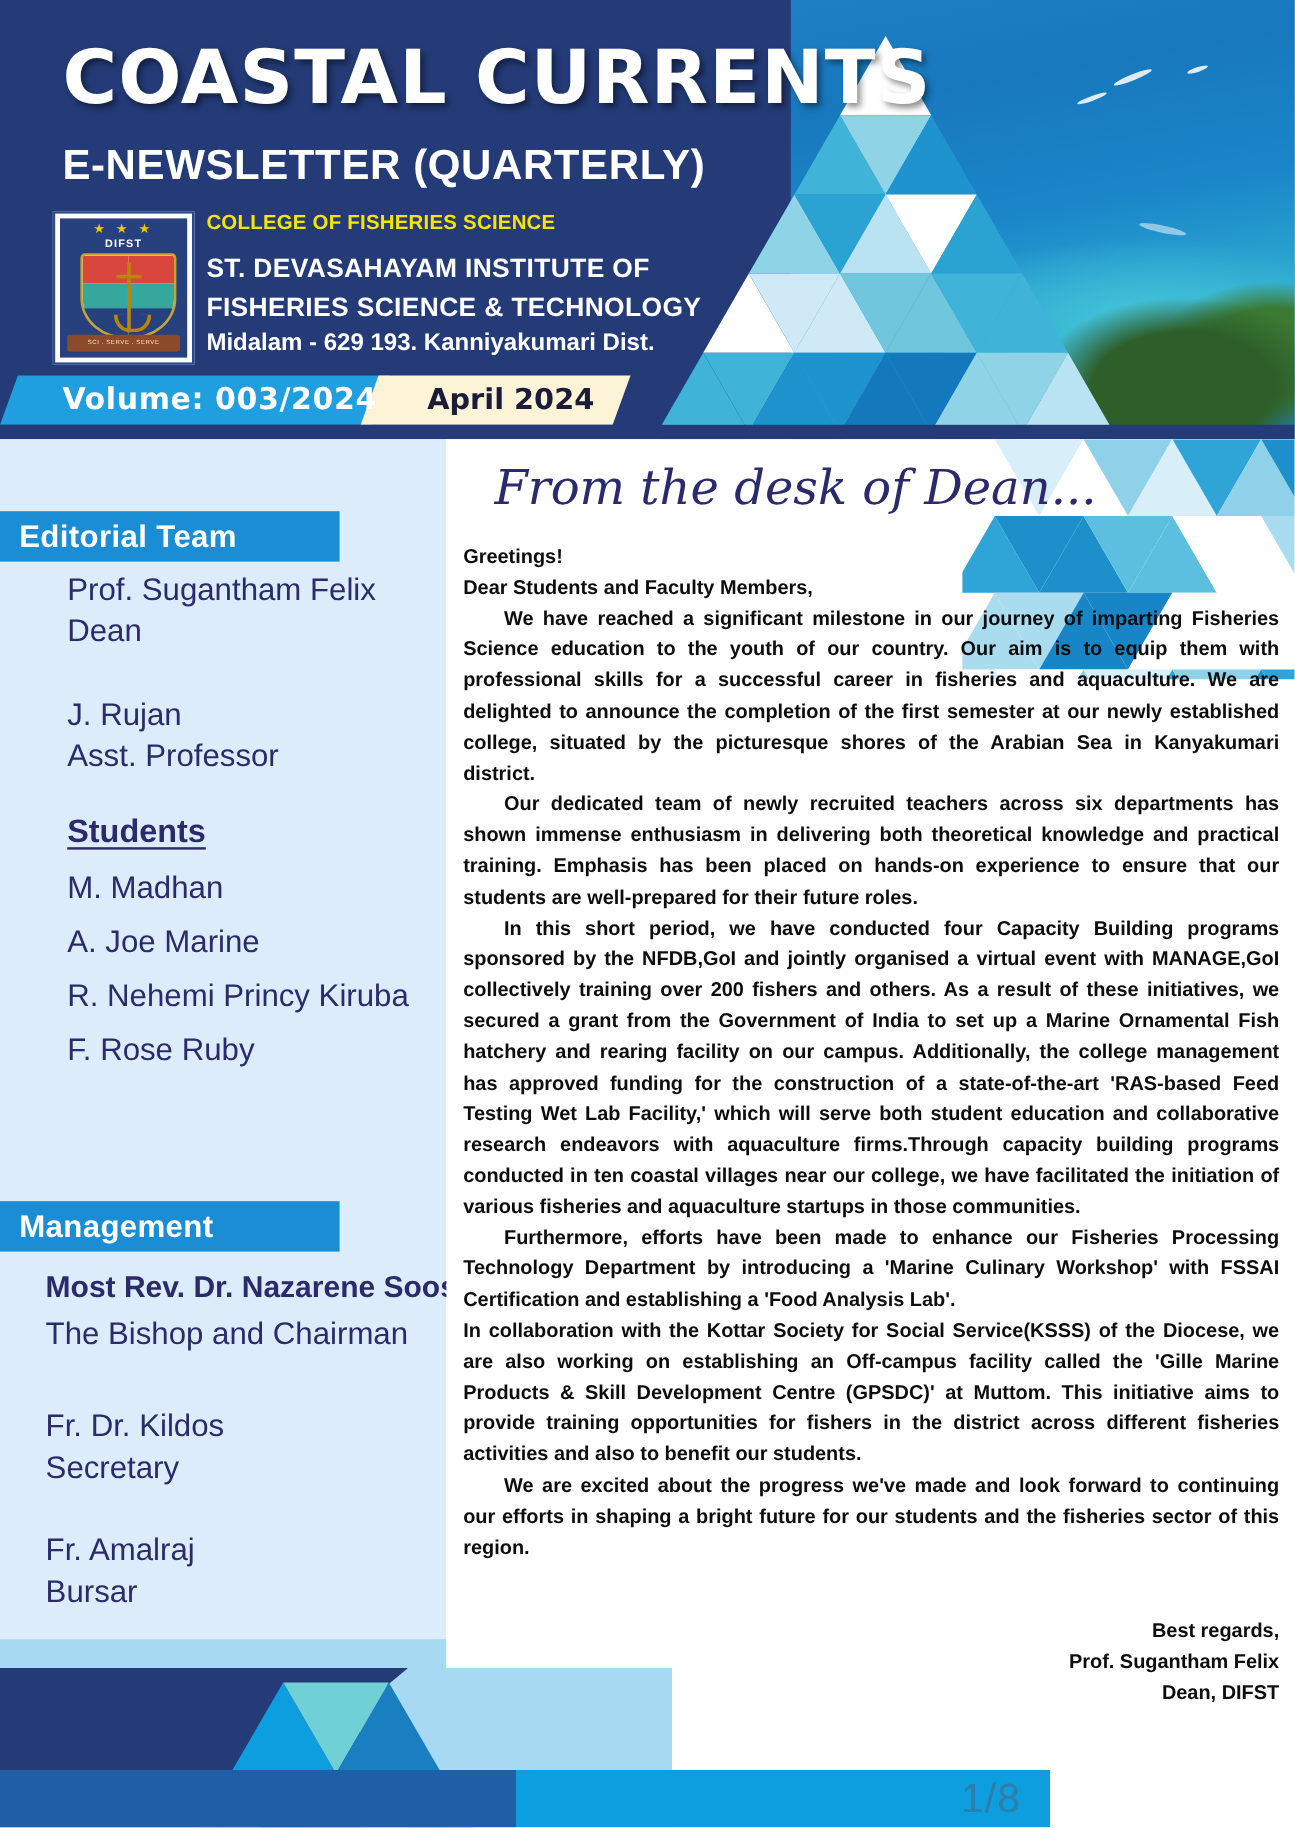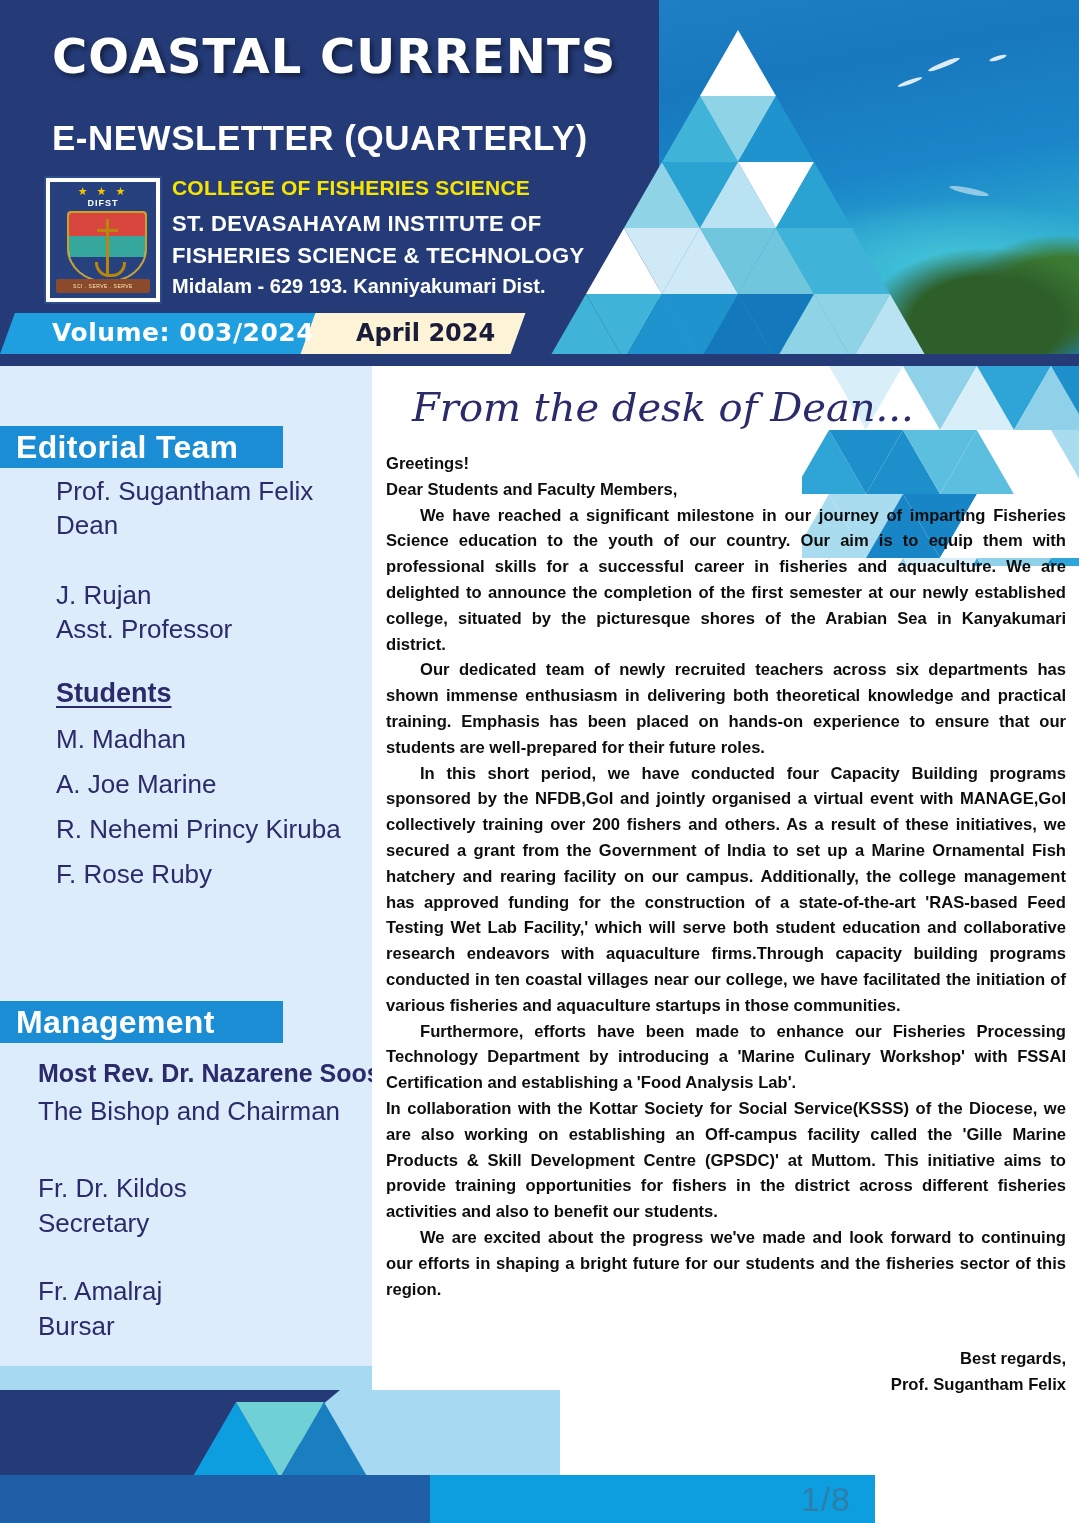--- a/index.html
+++ b/index.html
@@ -50,21 +50,21 @@
     border-radius: 50%;
   }
 
   
   .header-tris { position: absolute; top: 0; left: 540px; width: 539px; height: 366px; }
 
   
   .title-main {
     position: absolute;
     top: 28px; left: 52px;
-    font-size: 48px;
+    font-size: 62px;
     font-weight: bold;
     color: #ffffff;
     letter-spacing: 1px;
     font-family: "DejaVu Sans", sans-serif;
     text-shadow: 3px 3px 5px rgba(0,0,0,0.45);
     white-space: nowrap;
   }
   .title-sub {
     position: absolute;
     top: 118px; left: 52px;
@@ -131,21 +131,21 @@
     height: 14px; background: #8b4a2b; border-radius: 2px;
   }
   .logo-ribbon span {
     display:block; text-align:center; color:#ffe9b0; font-size:5px;
     line-height:14px; letter-spacing:0.5px;
   }
 
   .inst-yellow {
     position: absolute;
     top: 176px; left: 172px;
-    font-size: 21px; font-weight: bold; color: #f7e500;
+    font-size: 17px; font-weight: bold; color: #f7e500;
     letter-spacing: 0.2px; white-space: nowrap;
     font-family: "Liberation Sans", sans-serif;
     text-align: right;
   }
   .inst-l1, .inst-l2 {
     position: absolute; left: 172px;
     font-size: 22px; font-weight: bold; color: #ffffff;
     letter-spacing: 0.3px; white-space: nowrap;
   }
   .inst-l1 { top: 211px; }
@@ -200,21 +200,21 @@
     top: 1000px; left: 0;
     width: 372px; height: 390px;
     background: #a7d9f2;
   }
 
   .sec-head {
     position: absolute;
     height: 42px;
     background: #1b8dd4;
     color: #ffffff;
-    font-size: 32px;
+    font-size: 26px;
     font-weight: bold;
     line-height: 42px;
     padding-left: 16px;
     font-family: "Liberation Sans", sans-serif;
     letter-spacing: 0.3px;
   }
   #sec-editorial { top: 60px; left: 0; width: 283px; }
   #sec-management { top: 635px; left: 0; width: 283px; }
 
   .side-entry {
@@ -482,20 +482,21 @@
       <p class="ind">We have reached a significant milestone in our journey of imparting Fisheries Science education to the youth of our country. Our aim is to equip them with professional skills for a successful career in fisheries and aquaculture. We are delighted to announce the completion of the first semester at our newly established college, situated by the picturesque shores of the Arabian Sea in Kanyakumari district.</p>
       <p class="ind">Our dedicated team of newly recruited teachers across six departments has shown immense enthusiasm in delivering both theoretical knowledge and practical training. Emphasis has been placed on hands-on experience to ensure that our students are well-prepared for their future roles.</p>
       <p class="ind">In this short period, we have conducted four Capacity Building programs sponsored by the NFDB,GoI and jointly organised a virtual event with MANAGE,GoI  collectively training over 200 fishers and others. As a result of these initiatives, we secured a grant from the Government of India to set up a Marine Ornamental Fish hatchery and rearing facility on our campus. Additionally, the college management has approved funding for the construction of a state-of-the-art 'RAS-based Feed Testing Wet Lab Facility,' which will serve both student education and collaborative research endeavors with aquaculture firms.Through capacity building programs conducted in ten coastal villages near our college, we have facilitated the initiation of various fisheries and aquaculture startups in those communities.</p>
       <p class="ind">Furthermore, efforts have been made to enhance our Fisheries Processing Technology Department by introducing a 'Marine Culinary Workshop' with FSSAI Certification and establishing a 'Food Analysis Lab'.</p>
       <p class="noind">In collaboration with the Kottar Society for Social Service(KSSS) of the Diocese, we are also working on establishing an Off-campus facility called the 'Gille Marine Products &amp; Skill Development Centre (GPSDC)' at Muttom. This initiative aims to provide training opportunities for fishers in the district across different fisheries activities  and also to benefit our students.</p>
       <p class="ind">We are excited about the progress we've made and look forward to continuing our efforts in shaping a bright future for our students and the fisheries sector of this region.</p>
 
       <div class="sig">
         <div>Best regards,</div>
         <div>Prof. Sugantham Felix</div>
+        <div>Dean, DIFST</div>
       </div>
     </div>
   </div>
 
   <div class="footer">
     <div class="footer-lightband"></div>
     <div style="position:absolute;top:0;left:0;width:560px;height:133px;background:#a7d9f2;"></div>
     <div class="footer-navy"></div>
     <div class="footer-navy-slant"></div>
     <div id="footer-tris" style="position:absolute;top:0;left:0;width:560px;height:133px;">

